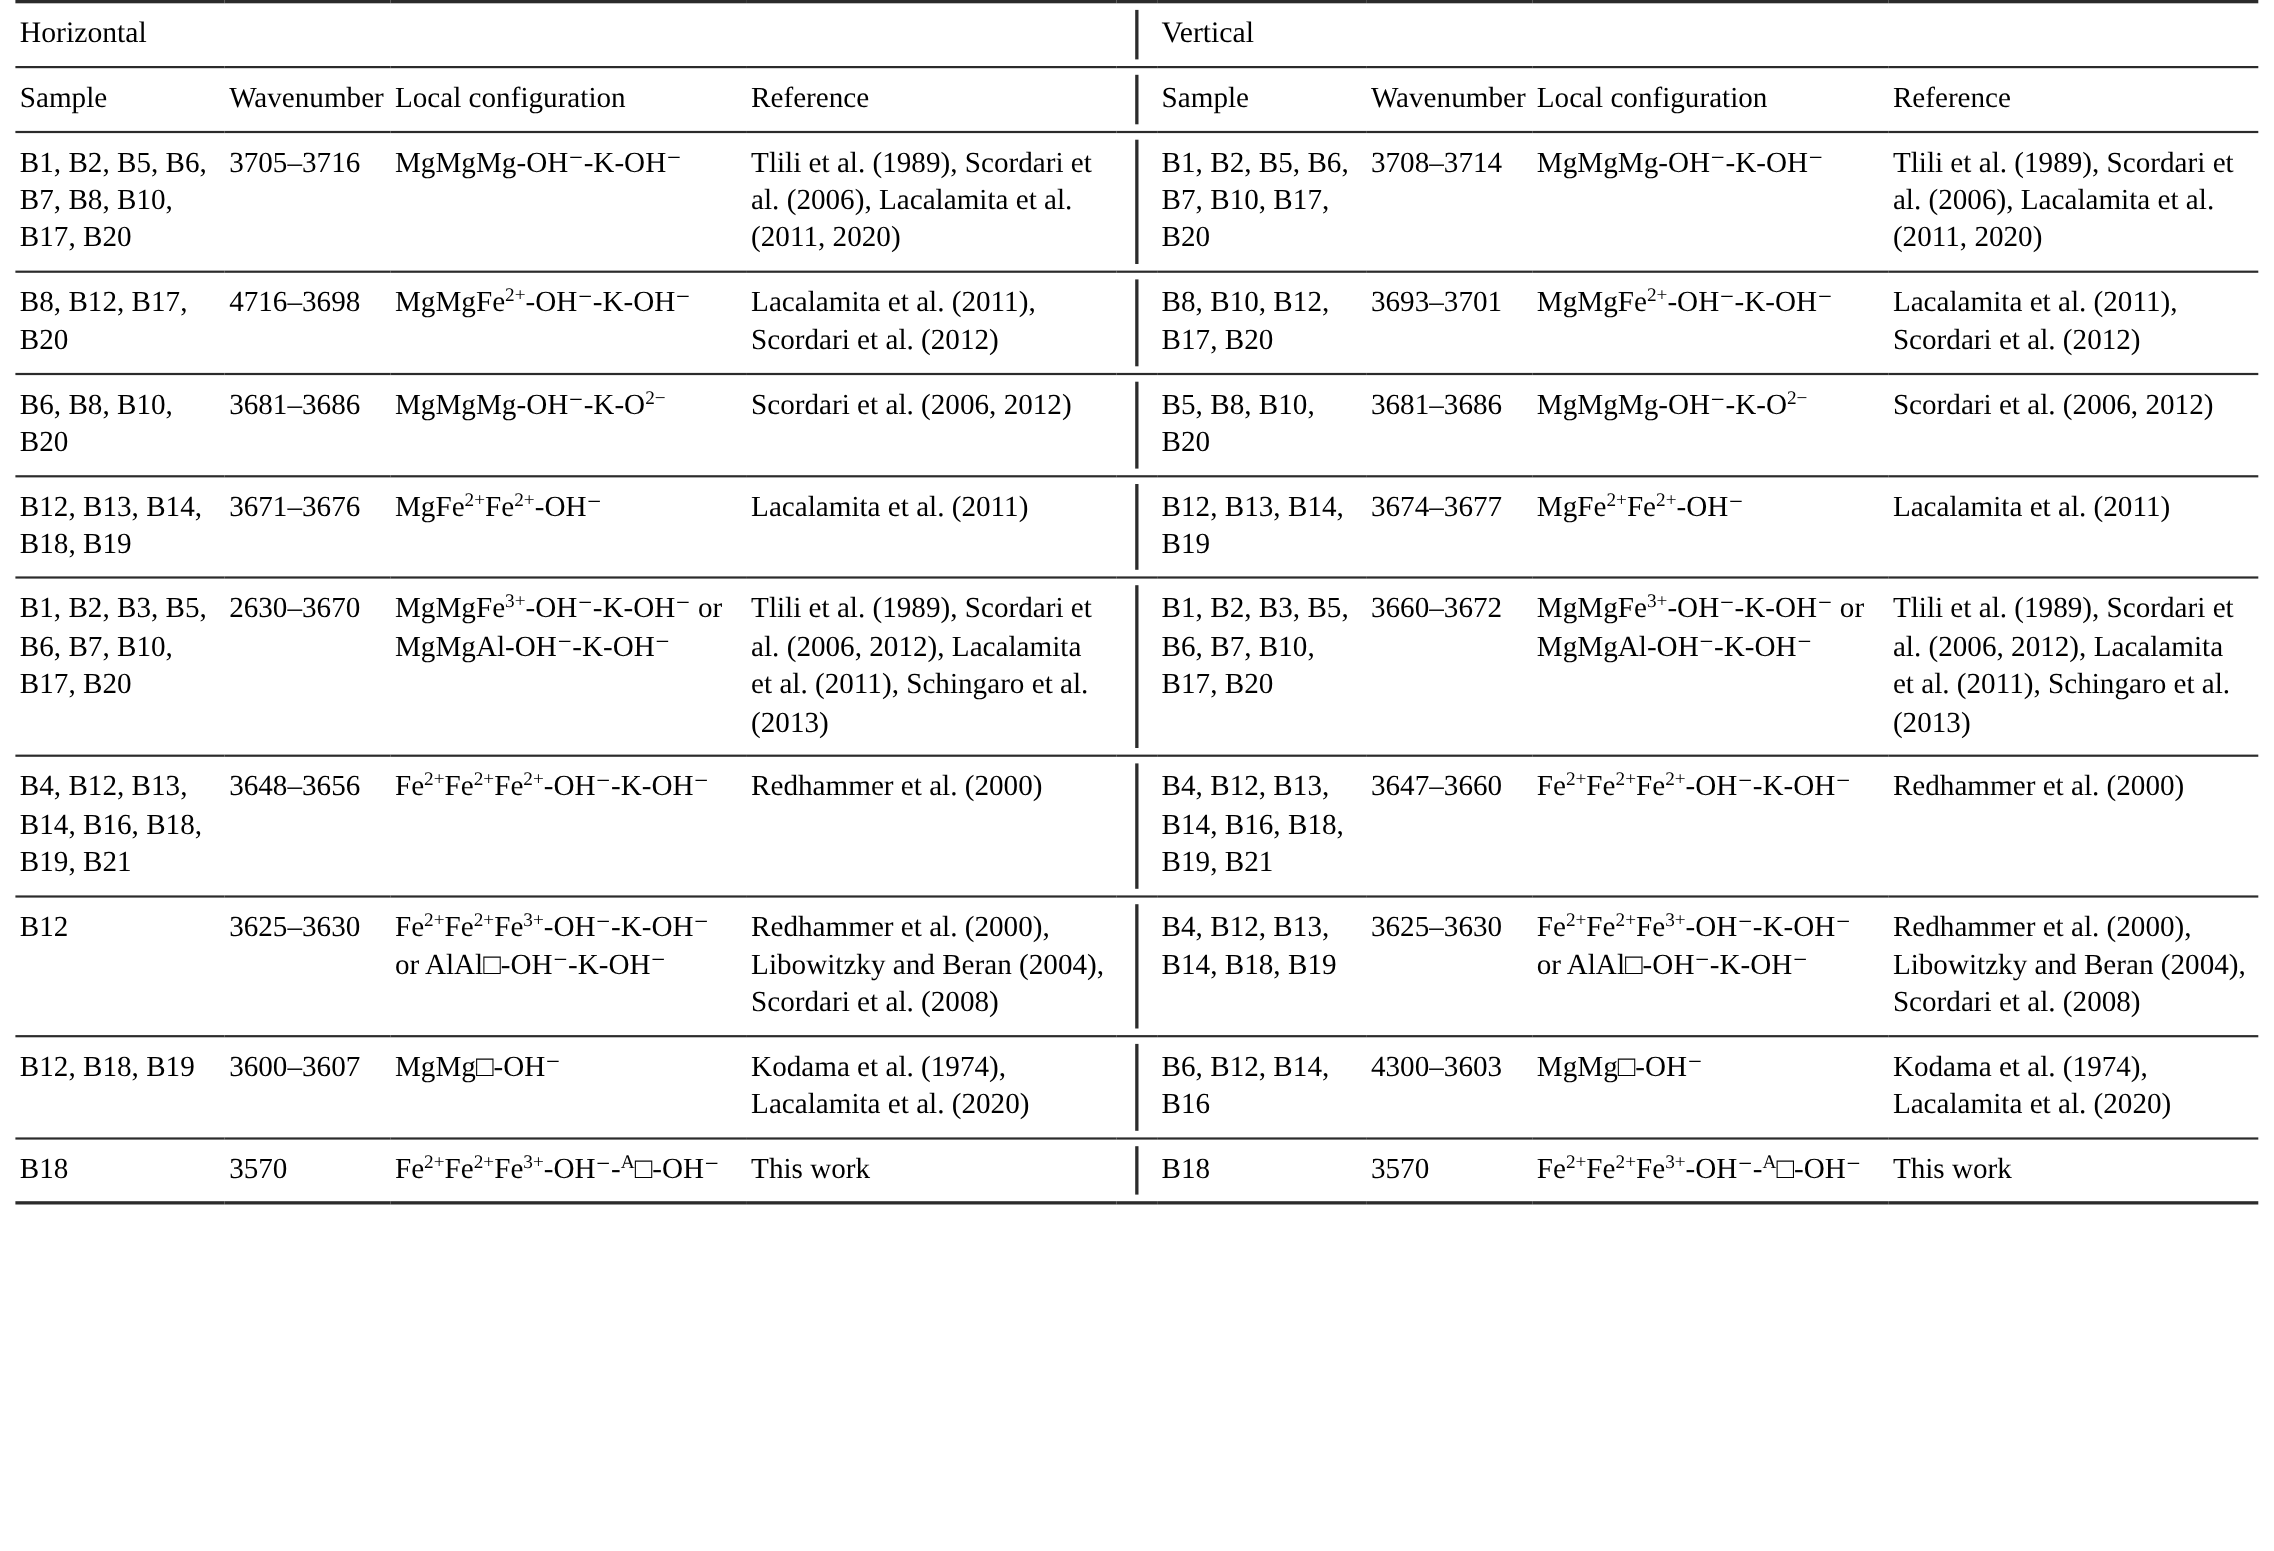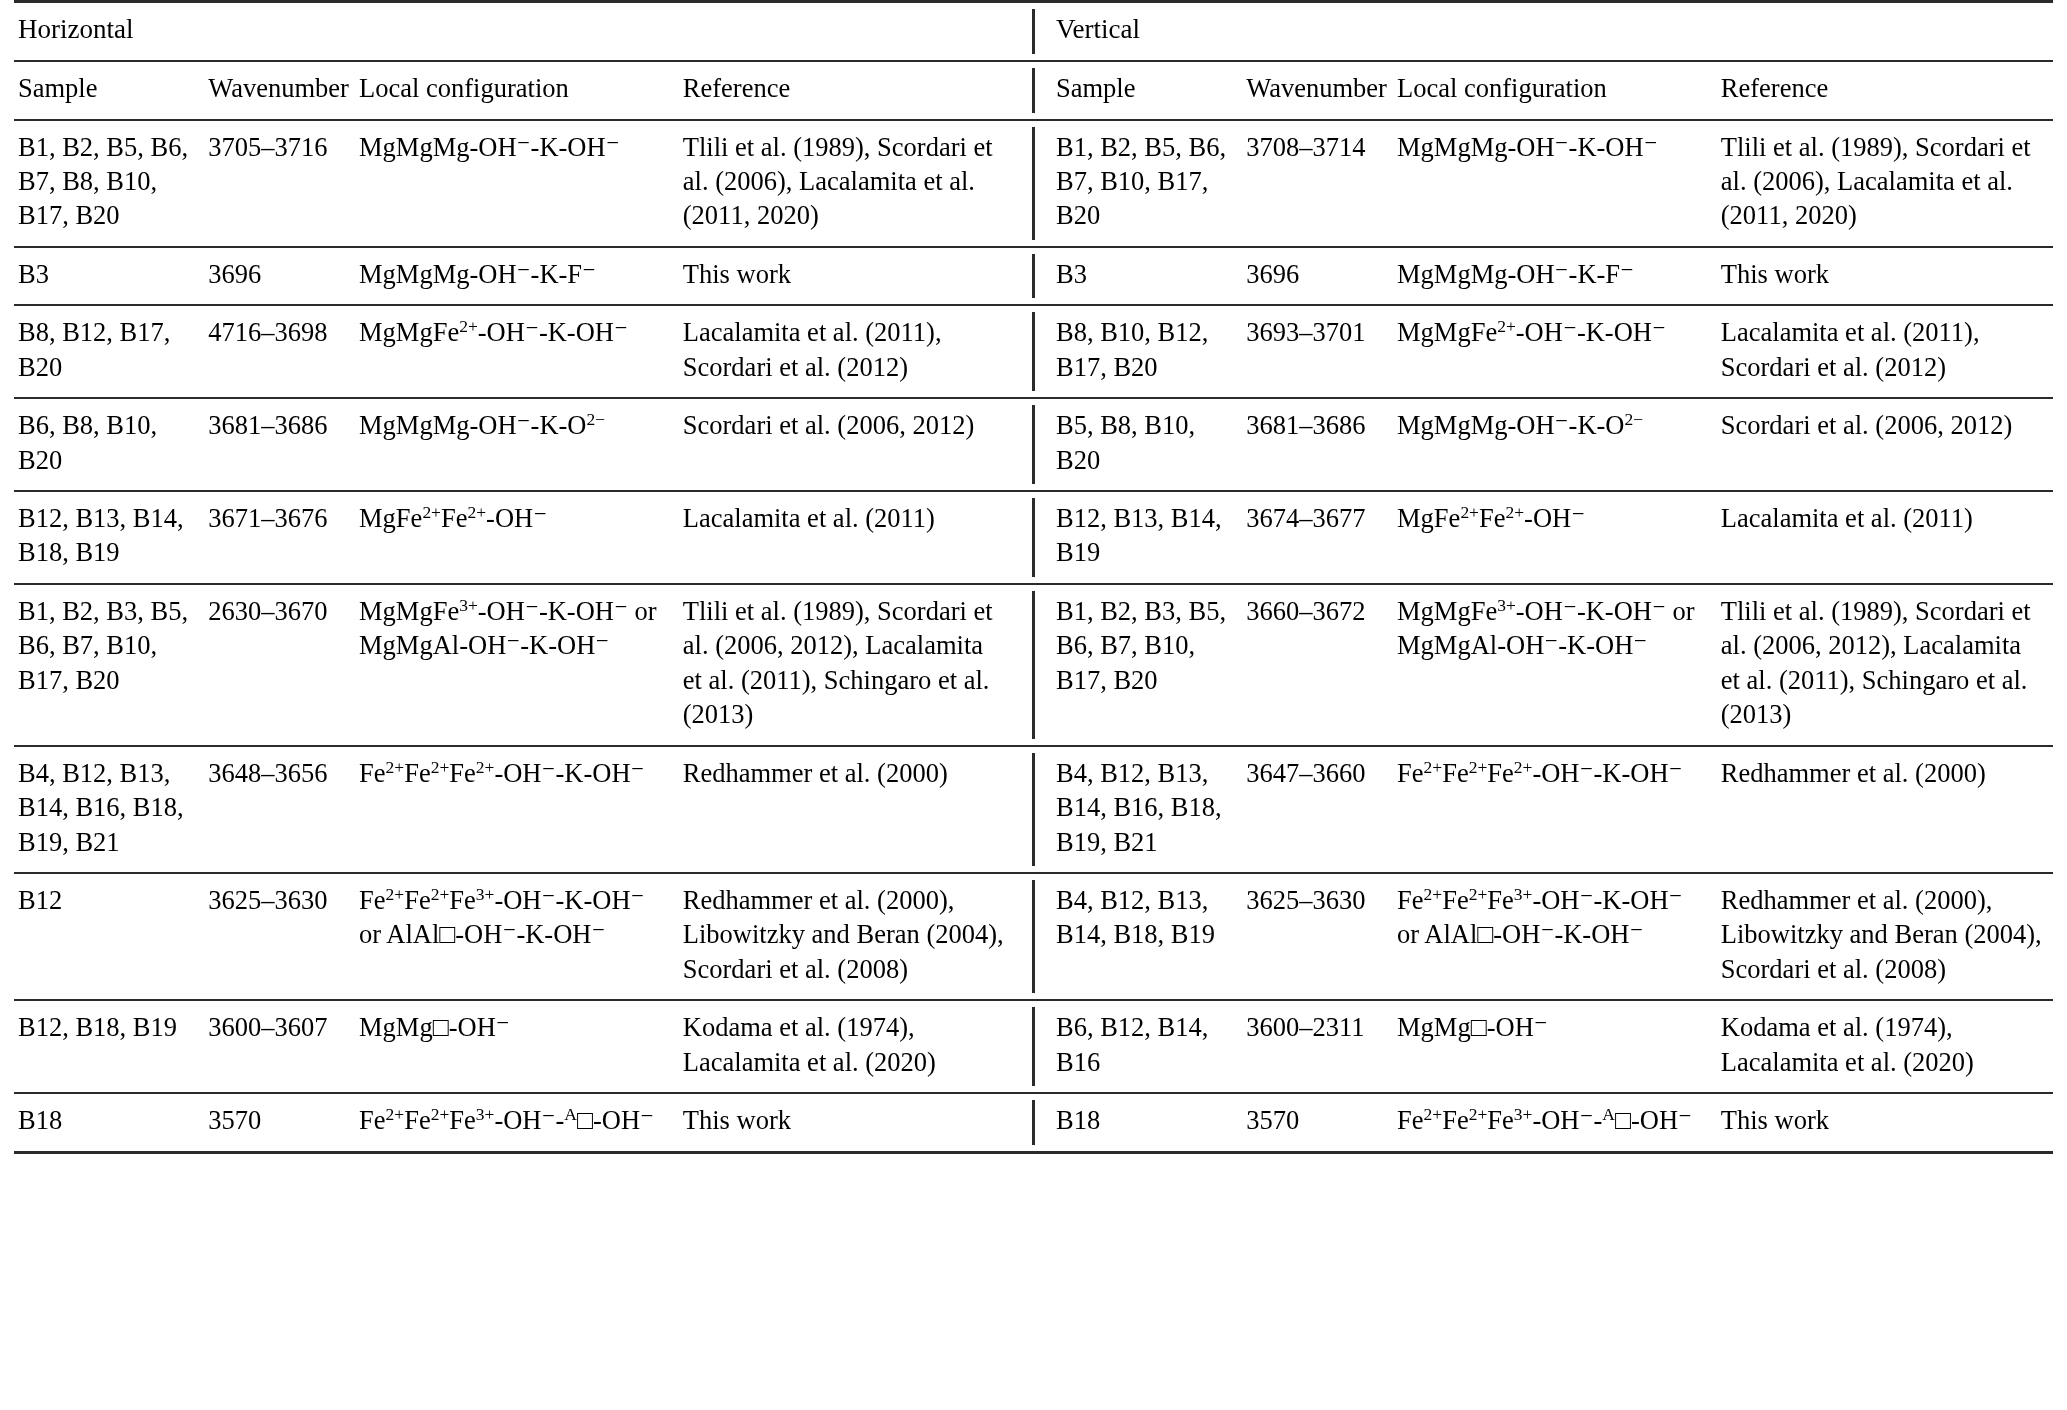--- a/index.html
+++ b/index.html
@@ -148,35 +148,20 @@
             <div class="vwrap">
               <div class="vline"></div>
             </div>
           </td>
           <td class="cell">B1, B2, B5, B6, B7, B10, B17, B20</td>
           <td class="cell">3708–3714</td>
           <td class="cell">MgMgMg-OH⁻-K-OH⁻</td>
           <td class="cell">Tlili et al. (1989), Scordari et al. (2006), Lacalamita et al. (2011, 2020)</td>
         </tr>
         <tr class="rule-mid">
-          <td class="cell">B3</td>
-          <td class="cell">3696</td>
-          <td class="cell">MgMgMg-OH⁻-K-F⁻</td>
-          <td class="cell">This work</td>
-          <td class="divider">
-            <div class="vwrap">
-              <div class="vline"></div>
-            </div>
-          </td>
-          <td class="cell">B3</td>
-          <td class="cell">3696</td>
-          <td class="cell">MgMgMg-OH⁻-K-F⁻</td>
-          <td class="cell">This work</td>
-        </tr>
-        <tr class="rule-mid">
           <td class="cell">B8, B12, B17, B20</td>
           <td class="cell">4716–3698</td>
           <td class="cell">MgMgFe<sup>2+</sup>-OH⁻-K-OH⁻</td>
           <td class="cell">Lacalamita et al. (2011), Scordari et al. (2012)</td>
           <td class="divider">
             <div class="vwrap">
               <div class="vline"></div>
             </div>
           </td>
           <td class="cell">B8, B10, B12, B17, B20</td>
@@ -263,21 +248,21 @@
           <td class="cell">B12, B18, B19</td>
           <td class="cell">3600–3607</td>
           <td class="cell">MgMg□-OH⁻</td>
           <td class="cell">Kodama et al. (1974), Lacalamita et al. (2020)</td>
           <td class="divider">
             <div class="vwrap">
               <div class="vline"></div>
             </div>
           </td>
           <td class="cell">B6, B12, B14, B16</td>
-          <td class="cell">3600–2311</td>
+          <td class="cell">4300–3603</td>
           <td class="cell">MgMg□-OH⁻</td>
           <td class="cell">Kodama et al. (1974), Lacalamita et al. (2020)</td>
         </tr>
         <tr class="rule-mid rule-bot">
           <td class="cell">B18</td>
           <td class="cell">3570</td>
           <td class="cell">Fe<sup>2+</sup>Fe<sup>2+</sup>Fe<sup>3+</sup>-OH⁻-<sup>A</sup>□-OH⁻</td>
           <td class="cell">This work</td>
           <td class="divider">
             <div class="vwrap">

